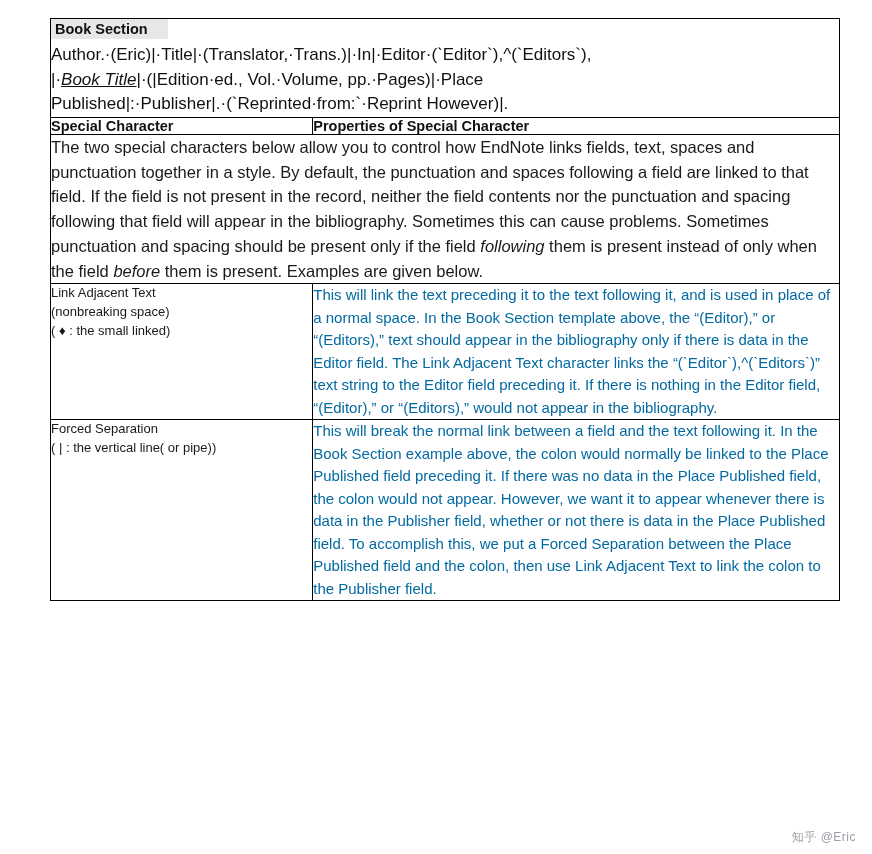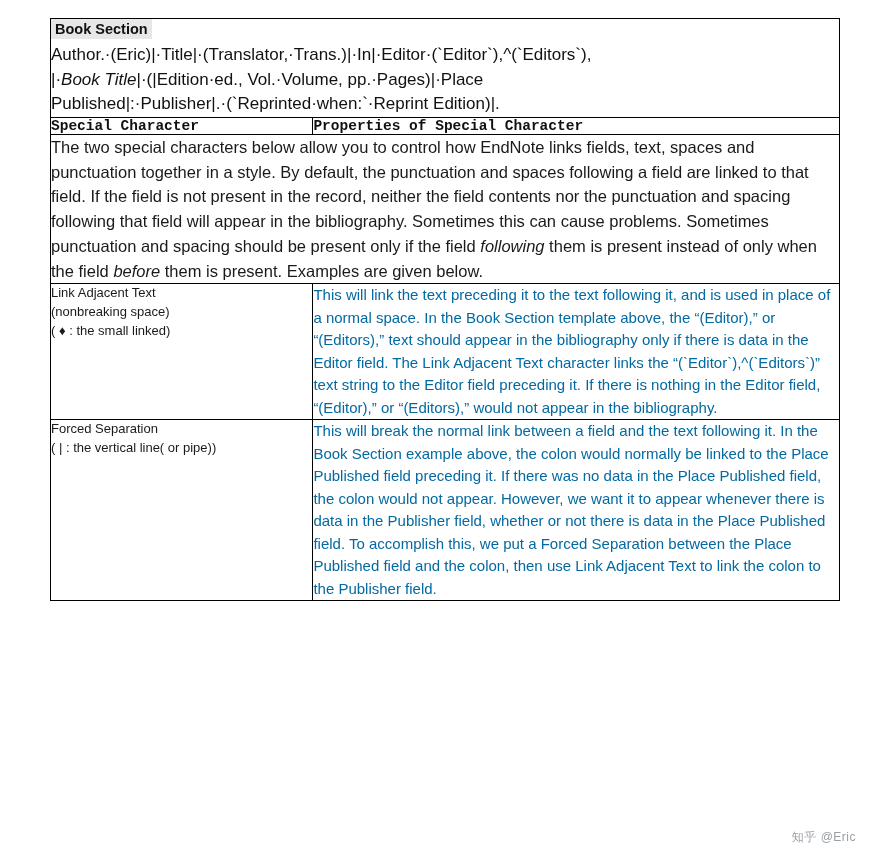--- a/index.html
+++ b/index.html
@@ -37,40 +37,40 @@
   }
   
   .tpl-cell {
     padding: 10px 12px 12px 12px;
   }
   .tpl-title {
     display: inline-block;
     background: #e7e7e7;
     font-weight: bold;
     font-size: 14.5px;
-    padding: 2px 4px 2px 4px;
+    padding: 2px 20px 2px 4px;
     margin: 0 0 4px 0;
     color: #111;
   }
   .tpl-body {
     font-size: 17px;
     line-height: 1.45;
     color: #111;
     white-space: normal;
   }
   .tpl-body .it {
     font-style: italic;
+    text-decoration: underline;
   }
   
   .colhead {
     font-weight: bold;
     font-size: 14.5px;
     padding: 12px 10px 12px 8px;
     color: #111;
-    font-family: Liberation Mono, monospace;
   }
   .col-left { width: 278px; }
   .col-right { width: 560px; }
 
   
   .intro-cell {
     padding: 12px 14px 14px 8px;
     font-size: 16.5px;
     line-height: 1.5;
     color: #1a1a1a;
@@ -110,21 +110,21 @@
 <div class="page">
 
   <table class="doc-table">
     <tbody>
       <tr>
         <td class="tpl-cell" colspan="2">
           <div class="tpl-title">Book Section</div>
           <div class="tpl-body">
             <span>Author.·(Eric)|·Title|·(Translator,·Trans.)|·In|·Editor·(`Editor`),^(`Editors`),</span><br>
             <span>|·</span><span class="it">Book Title</span><span>|·(|Edition·ed., Vol.·Volume, pp.·Pages)|·Place</span><br>
-            <span>Published|:·Publisher|.·(`Reprinted·when:`·Reprint Edition)|.</span>
+            <span>Published|:·Publisher|.·(`Reprinted·from:`·Reprint However)|.</span>
           </div>
         </td>
       </tr>
 
       <tr>
         <td class="colhead col-left">Special Character</td>
         <td class="colhead col-right">Properties of Special Character</td>
       </tr>
 
       <tr>

